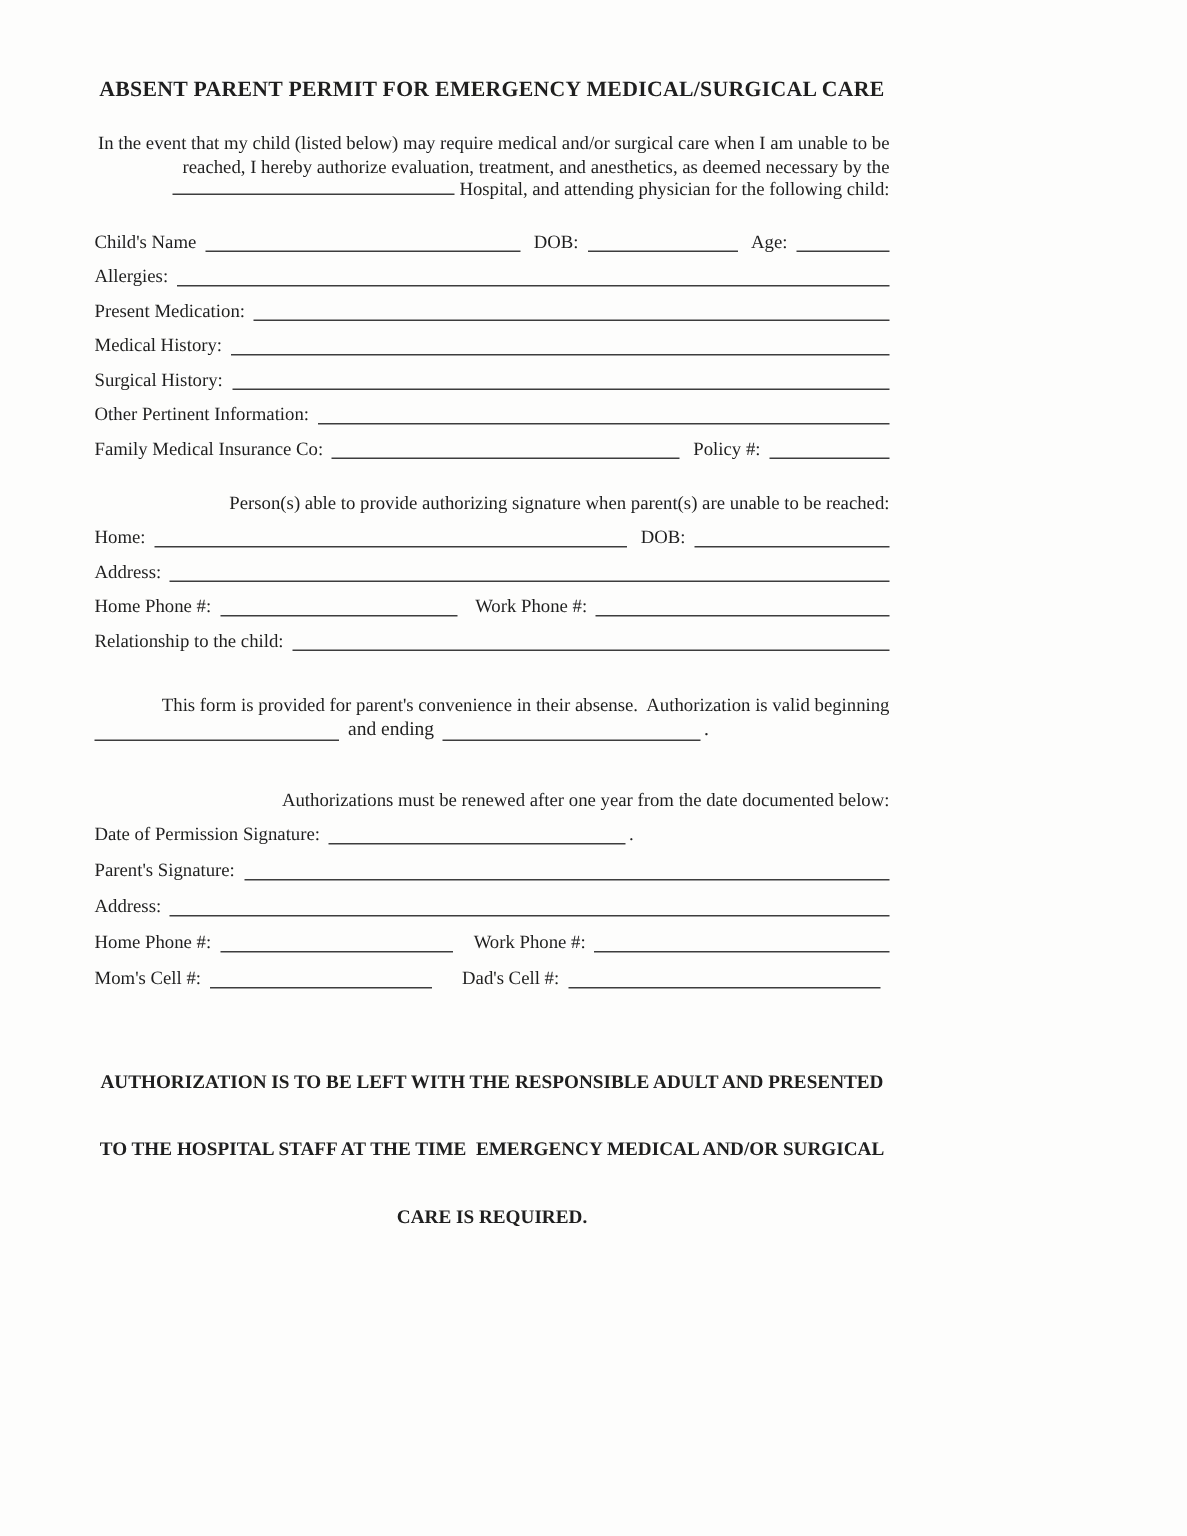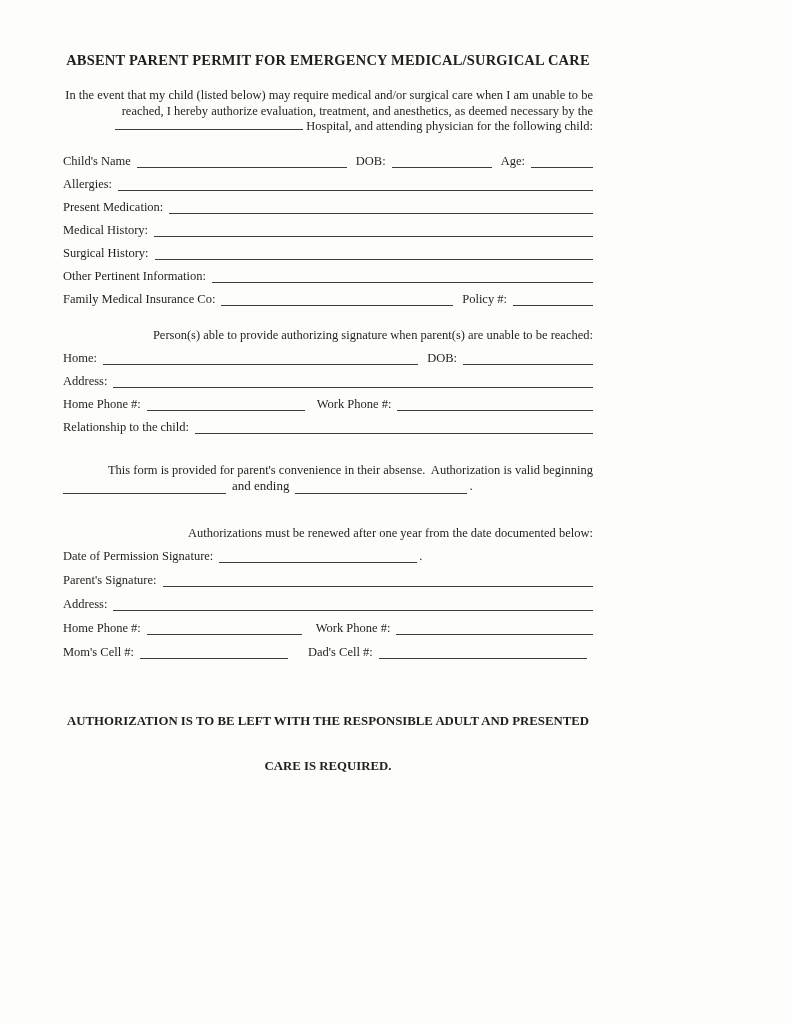--- a/index.html
+++ b/index.html
@@ -138,17 +138,18 @@
 
     <div class="frow frow2">
       <span class="lbl">Mom's Cell #:</span>
       <span class="blank" style="width:148px;margin-right:20px"></span>
       <span class="lbl">Dad's Cell #:</span>
       <span class="blank grow" style="margin-right:6px"></span>
     </div>
 
     <div class="footer">
       <div>AUTHORIZATION IS TO BE LEFT WITH THE RESPONSIBLE ADULT AND PRESENTED</div>
+      <div>TO THE HOSPITAL STAFF AT THE TIME  EMERGENCY MEDICAL AND/OR SURGICAL</div>
       <div>CARE IS REQUIRED.</div>
     </div>
 
   </div>
 </div>
 
 </body></html>

